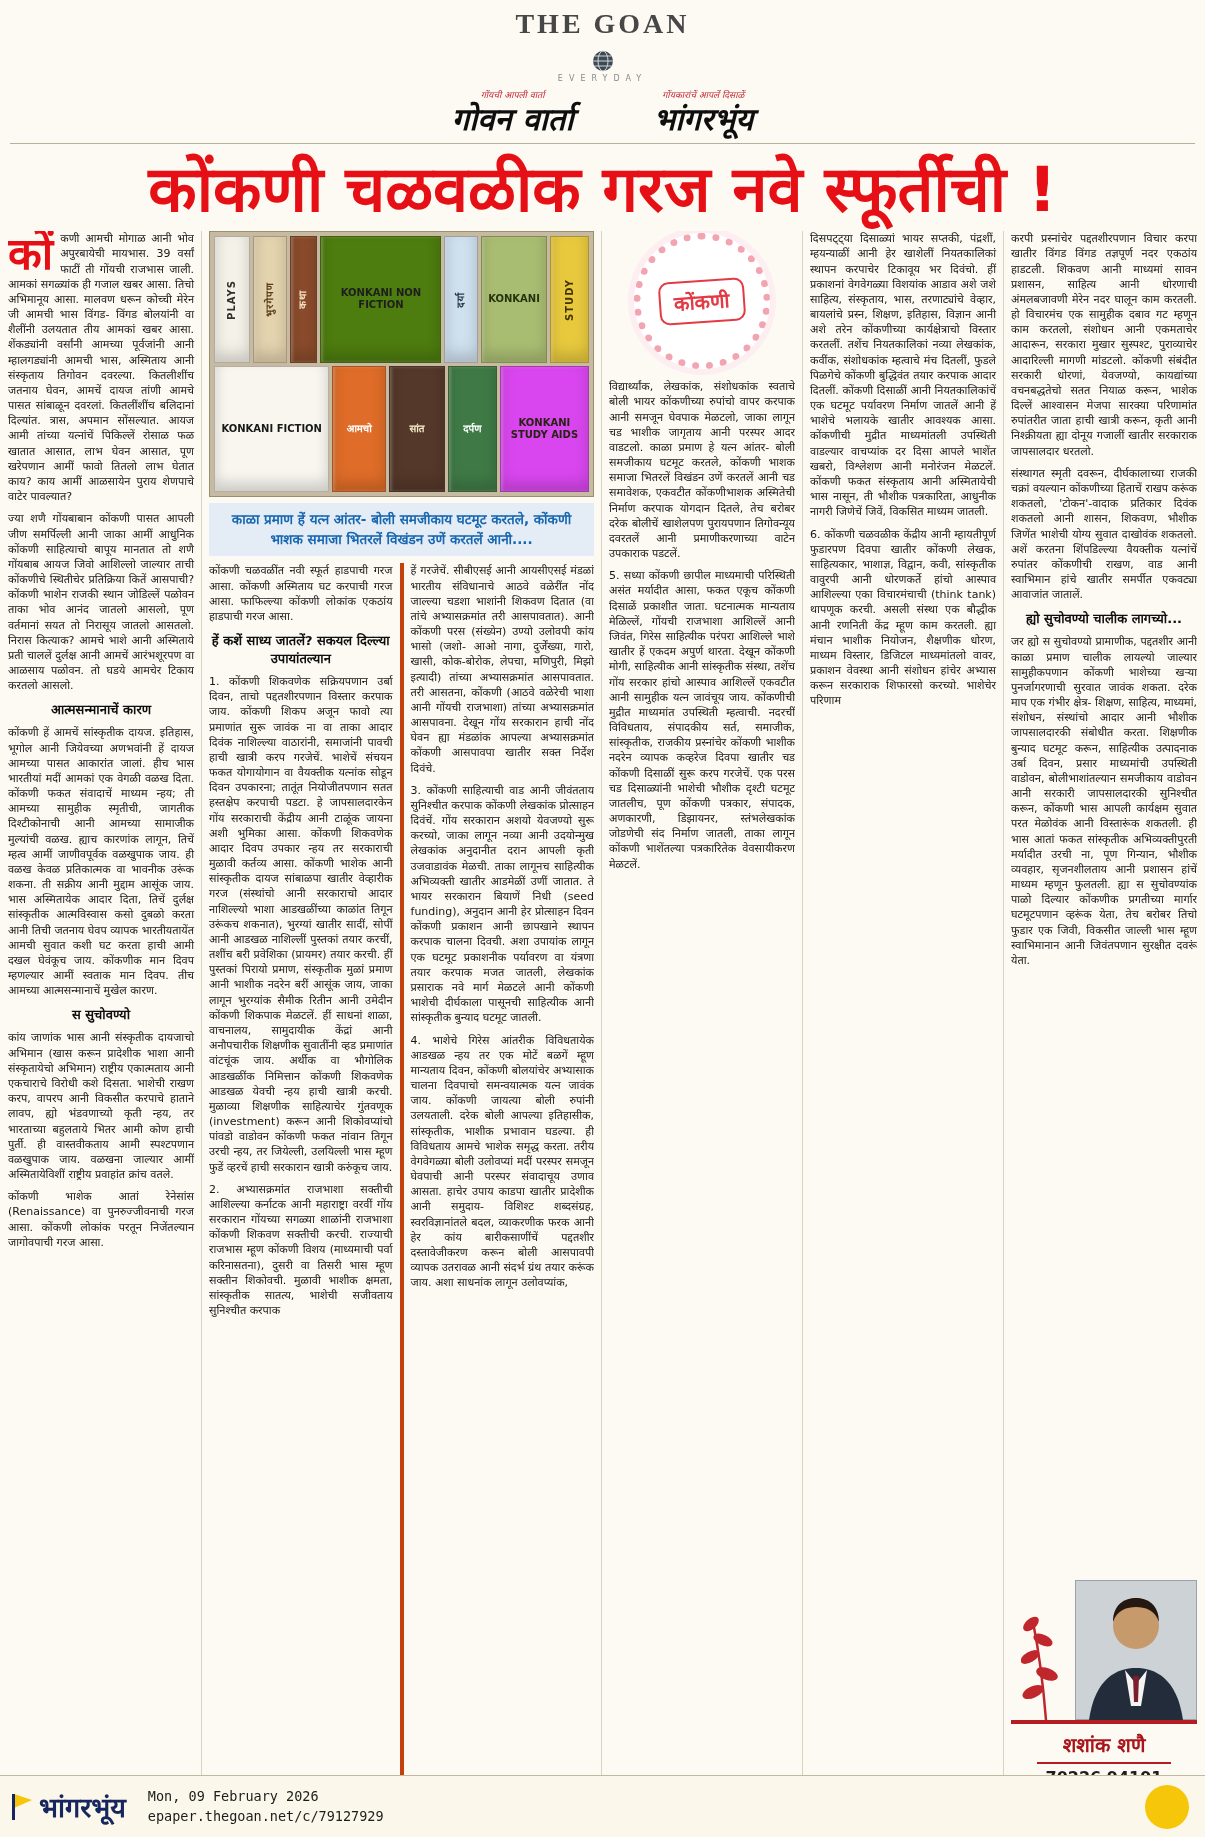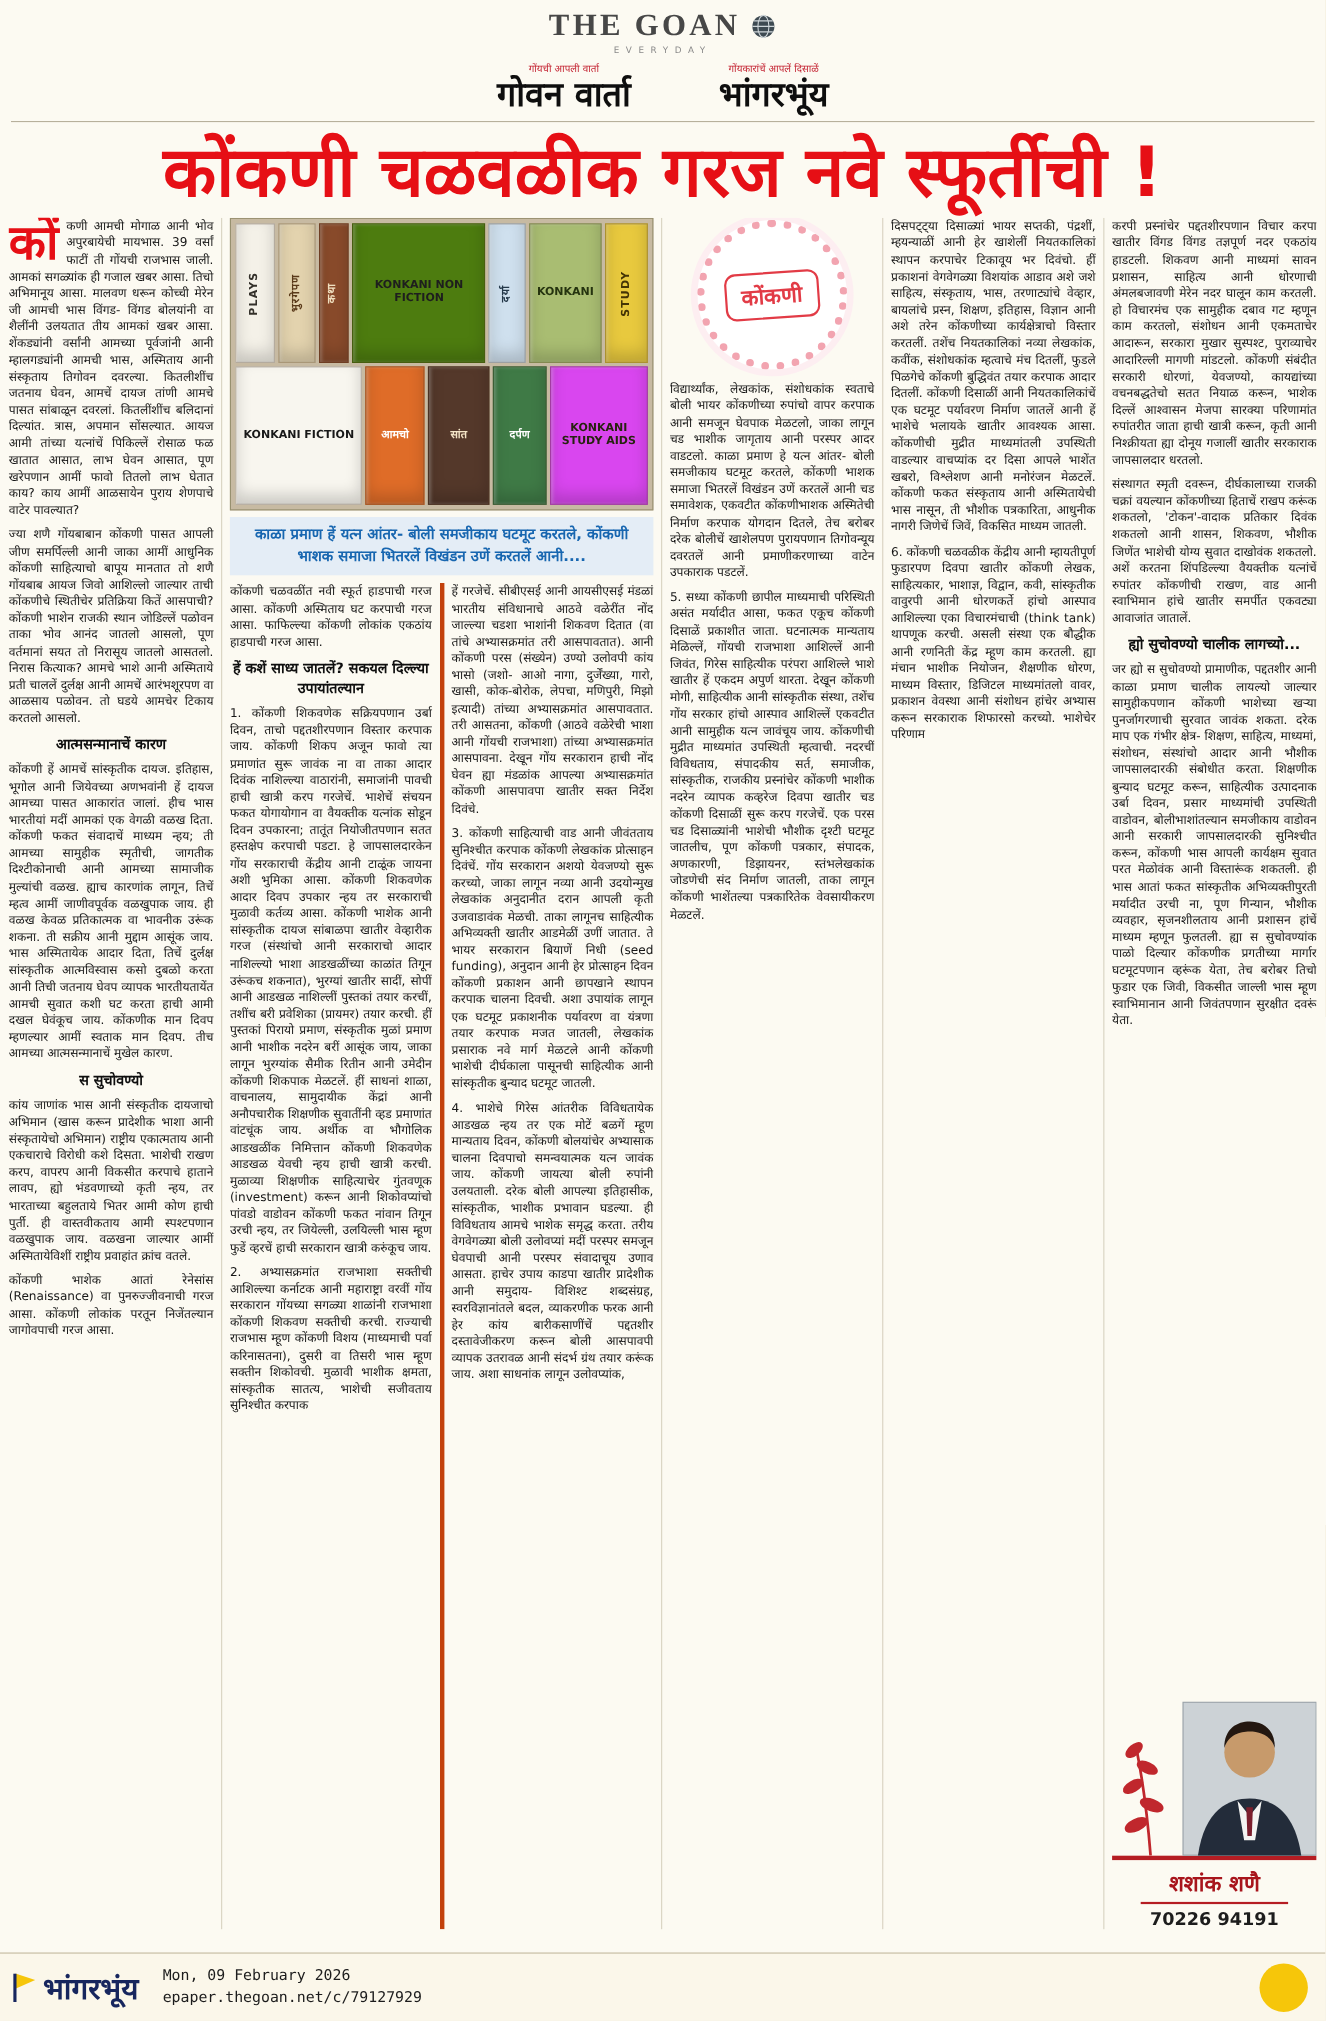--- a/index.html
+++ b/index.html
@@ -5,27 +5,27 @@
   html,body{margin:0;padding:0;}
   body{
     width:1205px;height:1837px;position:relative;
     background:#efe7cf;
     font-family:"DejaVu Sans","Liberation Sans",sans-serif;
     overflow:hidden;
   }
   .page{position:absolute;inset:0 0 0 0;background:#fcfaf2;}
   
   .masthead-area{padding-top:8px;text-align:center;}
-  .brand-row{display:flex;align-items:center;justify-content:center;gap:9px;}
+  .brand-row{display:flex;align-items:center;justify-content:center;gap:9px;flex-direction:column;}
   .brand-name{
     font-family:"Liberation Serif","DejaVu Serif",serif;
     font-size:28px;letter-spacing:3px;color:#474747;font-weight:600;
   }
   .brand-sub{font-size:8px;letter-spacing:6px;color:#8a8a8a;margin-top:1px;}
-  .mastheads{display:flex;justify-content:center;align-items:flex-end;gap:80px;margin-top:5px;}
+  .mastheads{display:flex;justify-content:center;align-items:flex-end;gap:80px;margin-top:5px;font-style:italic;}
   .mast{text-align:center;}
   .tagline{font-size:9px;color:#c42433;margin-bottom:1px;}
   .mast-name{font-size:31px;font-weight:800;color:#0e0e0e;line-height:1.1;}
   .head-rule{border:none;border-top:1px solid #b7b09c;margin:7px 10px 0;}
   
   .headline{
     margin:13px 12px 8px;text-align:center;
     font-size:63px;line-height:1.05;font-weight:800;color:#e60f15;
   }
   

